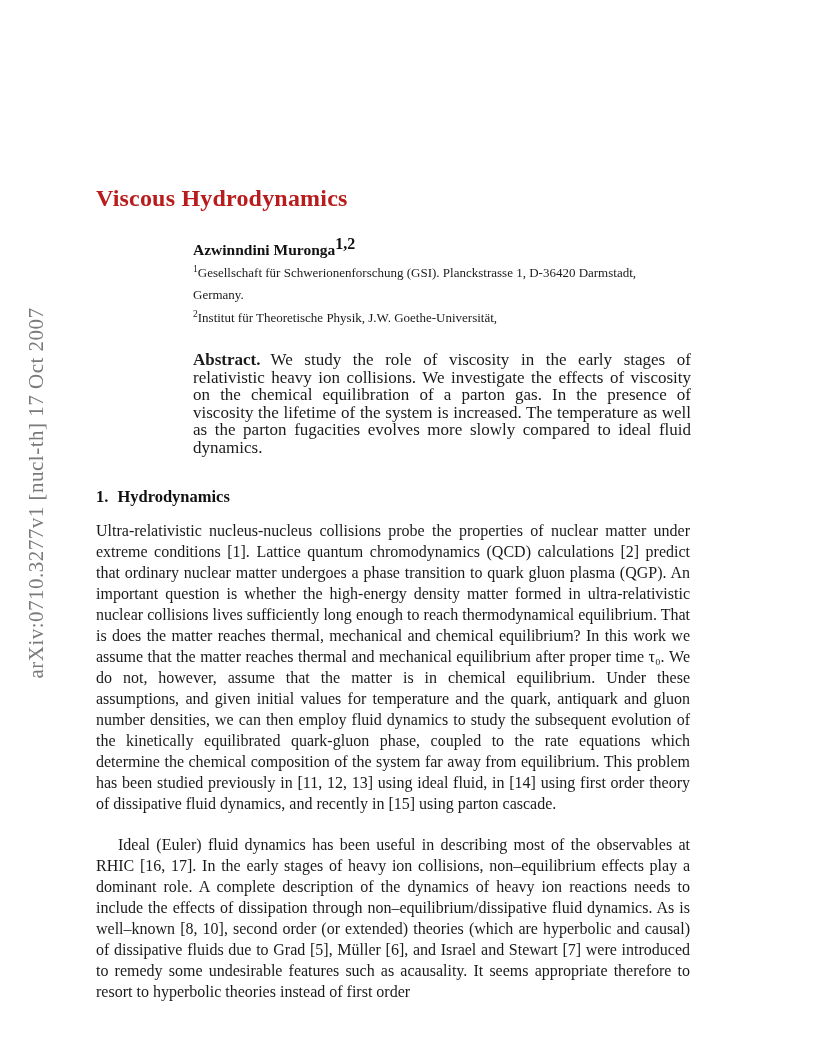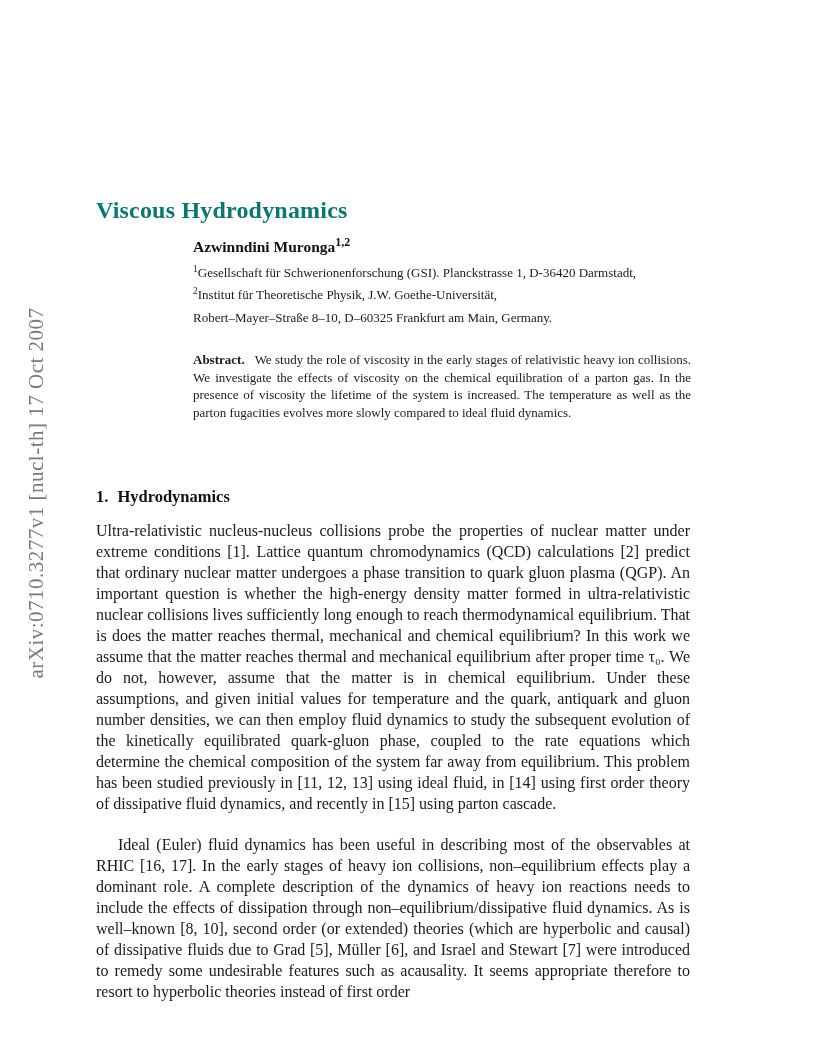--- a/index.html
+++ b/index.html
@@ -18,39 +18,39 @@
   .arxiv-watermark {
     position: absolute;
     left: 36px; top: 493px;
     transform: translate(-50%, -50%) rotate(-90deg);
     white-space: nowrap;
     font-size: 21px;
     letter-spacing: 0.5px;
     color: #7a7a7a;
   }
   .paper-title {
-    position: absolute; left: 96px; top: 197px;
+    position: absolute; left: 96px; top: 185px;
     font-size: 24px; font-weight: bold;
     letter-spacing: 0.2px;
-    color: #0f766e;
+    color: #b91c1c;
   }
   .author-block {
     position: absolute; left: 193px; top: 235px;
     font-size: 15.5px; font-weight: bold; color: #111111;
   }
-  .author-block sup { font-size: 12px; font-weight: bold; }
+  .author-block sup { font-size: 16px; font-weight: bold; }
   .affiliations {
     position: absolute; left: 193px; top: 260px;
     font-size: 13px; line-height: 18px; color: #1a1a1a;
   }
   .affiliation-line { white-space: nowrap; }
   .affiliation-line sup { font-size: 9.5px; }
   .abstract-block {
     position: absolute; left: 193px; top: 351px; width: 498px;
-    font-size: 13px; line-height: 17.6px;
+    font-size: 17px; line-height: 17.6px;
     text-align: justify; color: #1a1a1a;
   }
   .abstract-label { font-weight: bold; margin-right: 10px; }
   .section-heading {
     position: absolute; left: 96px; top: 487px;
     font-size: 16.5px; font-weight: bold; color: #111111;
   }
   .section-heading .sec-num { margin-right: 9px; }
   .body-text {
     position: absolute; left: 96px; top: 520px; width: 594px;
@@ -67,22 +67,22 @@
   <div class="arxiv-watermark">arXiv:0710.3277v1 [nucl-th] 17 Oct 2007</div>
 
   <h1 class="paper-title">Viscous Hydrodynamics</h1>
 
   <div class="author-block">
     <span>Azwinndini Muronga</span><sup>1,2</sup>
   </div>
 
   <div class="affiliations">
     <div class="affiliation-line"><sup>1</sup><span>Gesellschaft für Schwerionenforschung (GSI). Planckstrasse 1, D-36420 Darmstadt,</span></div>
+    <div class="affiliation-line"><sup></sup><span>Germany.</span></div>
     <div class="affiliation-line"><sup>2</sup><span>Institut für Theoretische Physik, J.W. Goethe-Universität,</span></div>
-    <div class="affiliation-line"><sup></sup><span>Robert–Mayer–Straße 8–10, D–60325 Frankfurt am Main, Germany.</span></div>
   </div>
 
   <div class="abstract-block">
     <span class="abstract-label">Abstract.</span><span>We study the role of viscosity in the early stages of relativistic heavy ion collisions. We investigate the effects of viscosity on the chemical equilibration of a parton gas. In the presence of viscosity the lifetime of the system is increased. The temperature as well as the parton fugacities evolves more slowly compared to ideal fluid dynamics.</span>
   </div>
 
   <h2 class="section-heading">
     <span class="sec-num">1.</span><span>Hydrodynamics</span>
   </h2>
 

